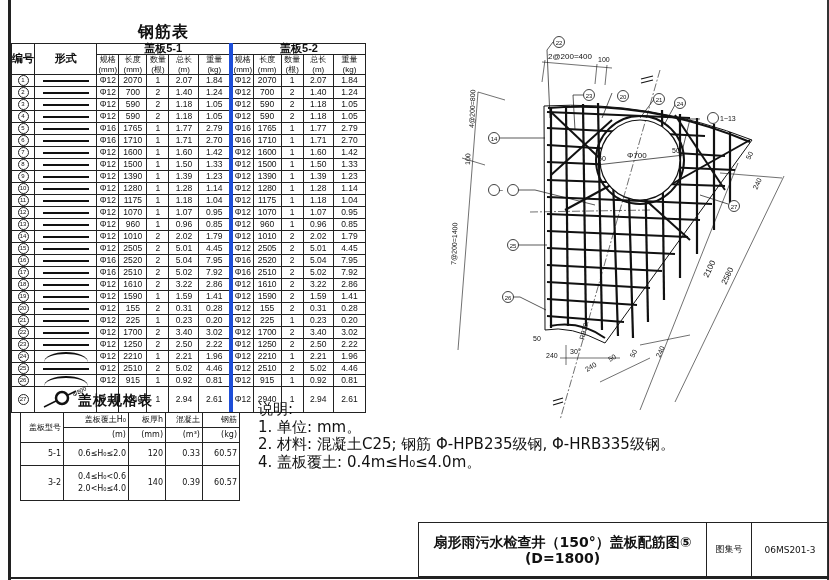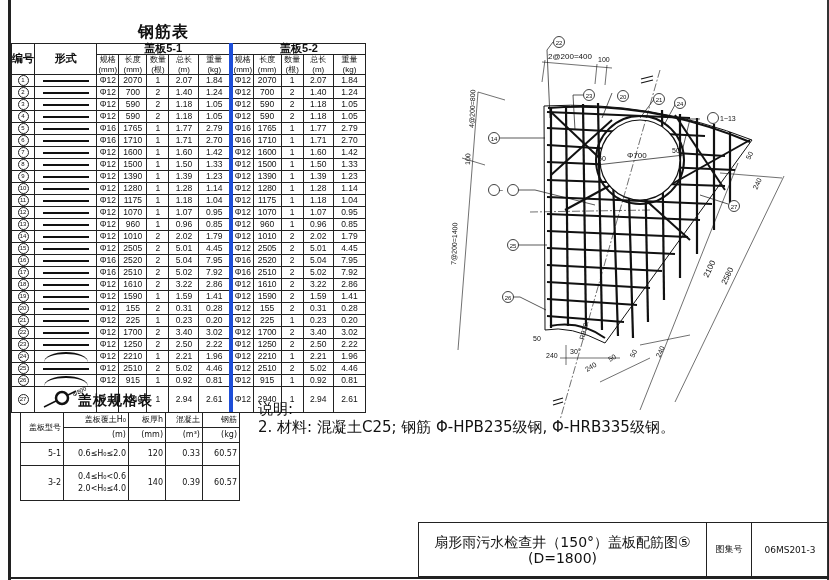--- a/index.html
+++ b/index.html
@@ -18,21 +18,21 @@
   .shape-line{display:inline-block;width:46px;height:2px;background:#111;vertical-align:middle;}
   .shape-arc{display:inline-block;width:44px;height:8px;border-top:2px solid #111;border-radius:50% 50% 0 0/100% 100% 0 0;vertical-align:middle;}
   .title-spec{position:absolute;left:78px;top:392px;font-size:14px;font-weight:bold;letter-spacing:1px;}
   .spec-table{position:absolute;left:20px;top:412px;font-size:8px;}
   .spec-table td{border:1px solid #222;text-align:right;padding:0 2px;height:14px;line-height:12px;}
   .notes{position:absolute;left:258px;top:401px;font-size:15px;line-height:17.5px;}
   .notes div{white-space:nowrap;}
   .titleblock{position:absolute;left:418px;top:522px;width:411px;height:55px;font-size:9px;}
   .titleblock table{width:100%;height:100%;}
   .titleblock td{border:1px solid #222;text-align:center;padding:0;}
-  .tb-main{font-size:14px;line-height:16px;font-weight:normal;}
+  .tb-main{font-size:14px;line-height:16px;font-weight:bold;}
   .drawing{position:absolute;left:440px;top:20px;width:389px;height:400px;}
 </style>
 </head>
 <body>
 
 <div class="frame-left"></div>
 <div class="frame-right"></div>
 <div class="frame-bottom"></div>
 
 <div class="title-rebar">钢筋表</div>
@@ -520,21 +520,23 @@
     </td>
     <td>140</td>
     <td>0.39</td>
     <td>60.57</td>
   </tr>
 </tbody>
   </table>
 
 <div class="notes">
   <div>说明:</div>
+  <div>1. 单位: mm。</div>
   <div>2. 材料: 混凝土C25; 钢筋 Φ-HPB235级钢, Φ-HRB335级钢。</div>
+  <div>4. 盖板覆土: 0.4m≤H₀≤4.0m。</div>
 </div>
 
 <svg class="drawing" viewBox="440 20 389 400" width="389" height="400" xmlns="http://www.w3.org/2000/svg" font-family="Liberation Sans, sans-serif" font-size="8" fill="#111">
   <g stroke="#111" fill="none">
 
     <path d="M544 106 Q650 100 752 140 L605 343 Q570 325 545 330 Z" stroke-width="1"></path>
 
     <g stroke-width="2.2">
       <line x1="547" y1="112" x2="690" y2="118"></line>
       <line x1="547" y1="128" x2="705" y2="136"></line>

